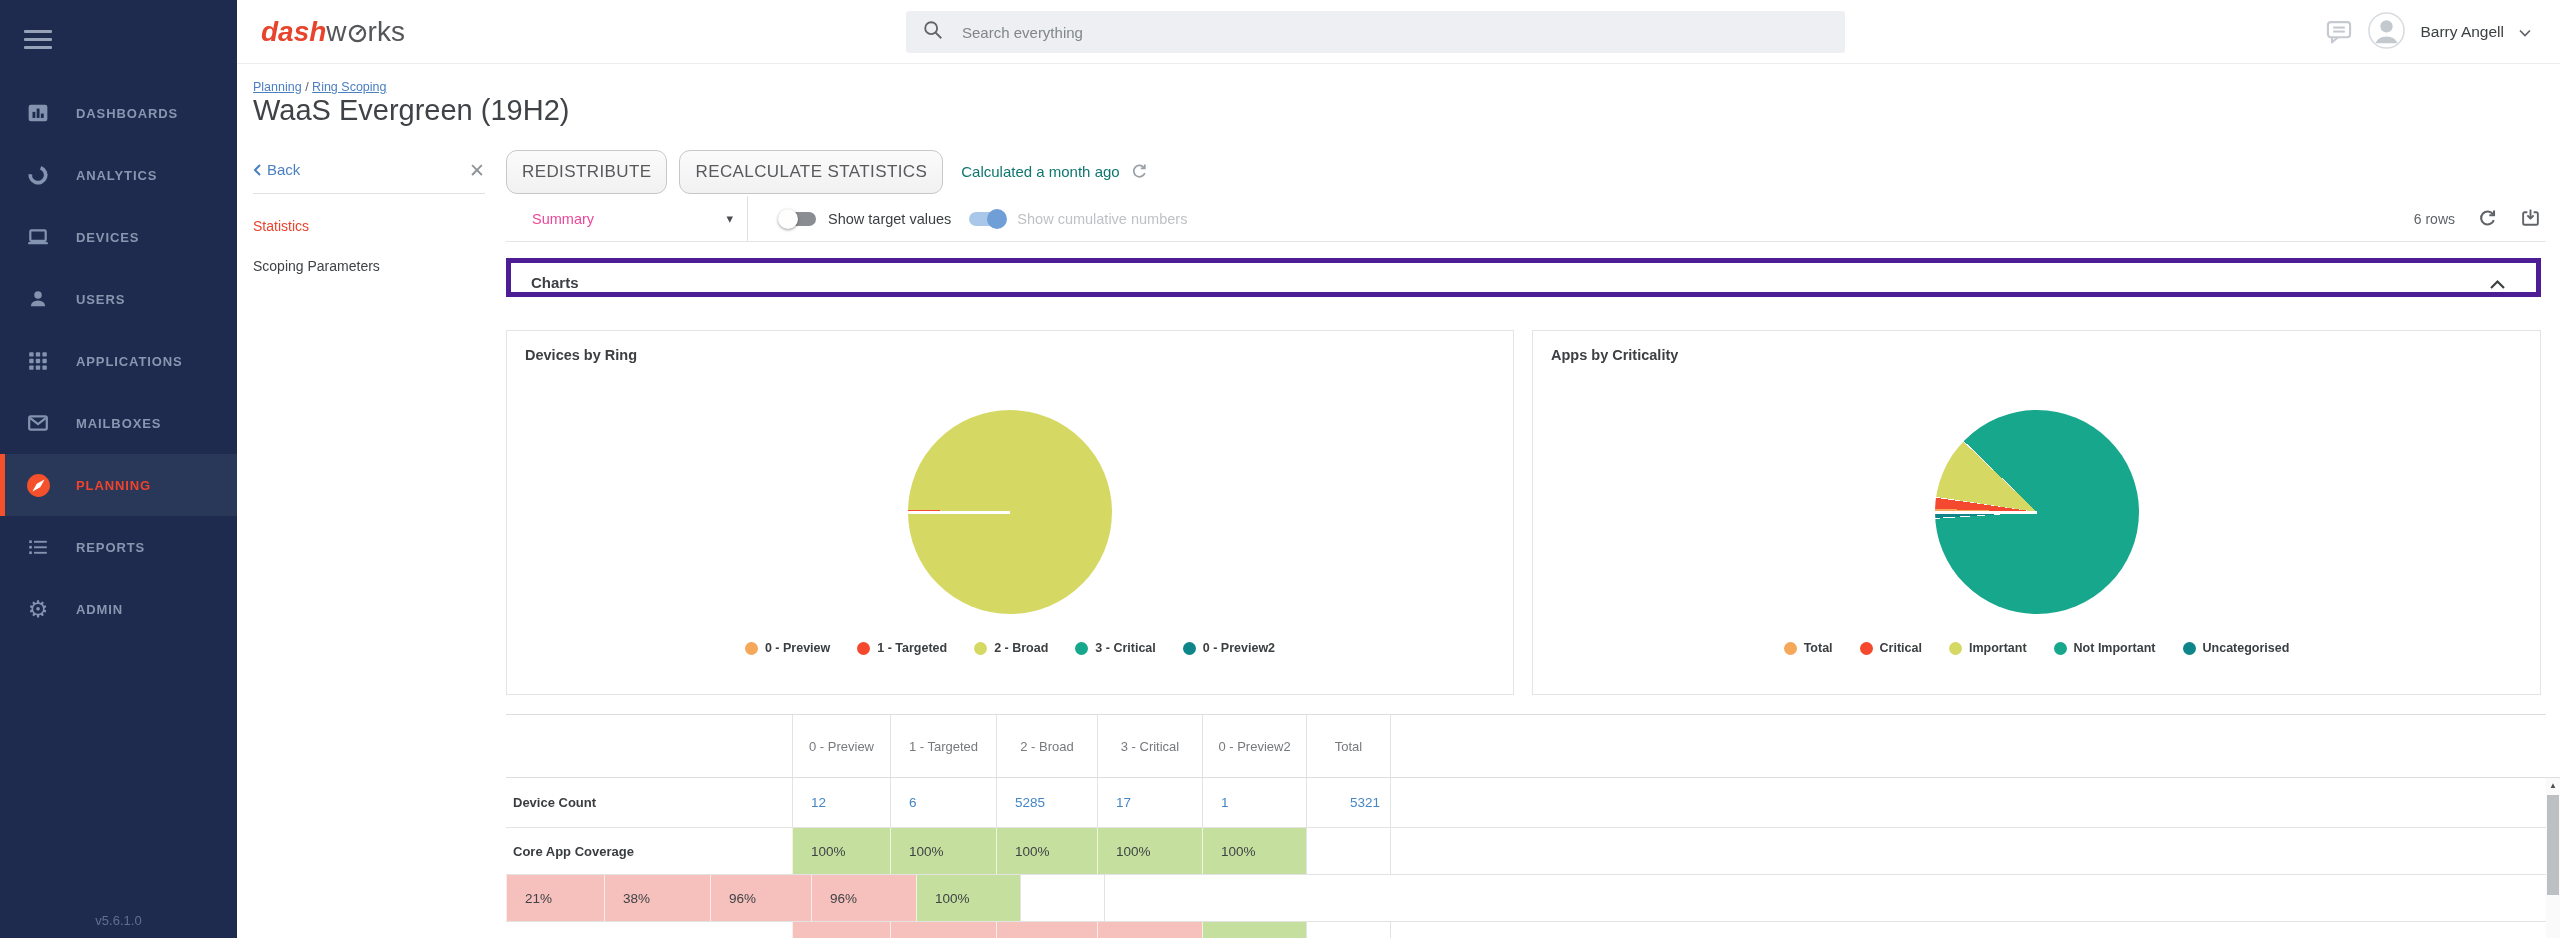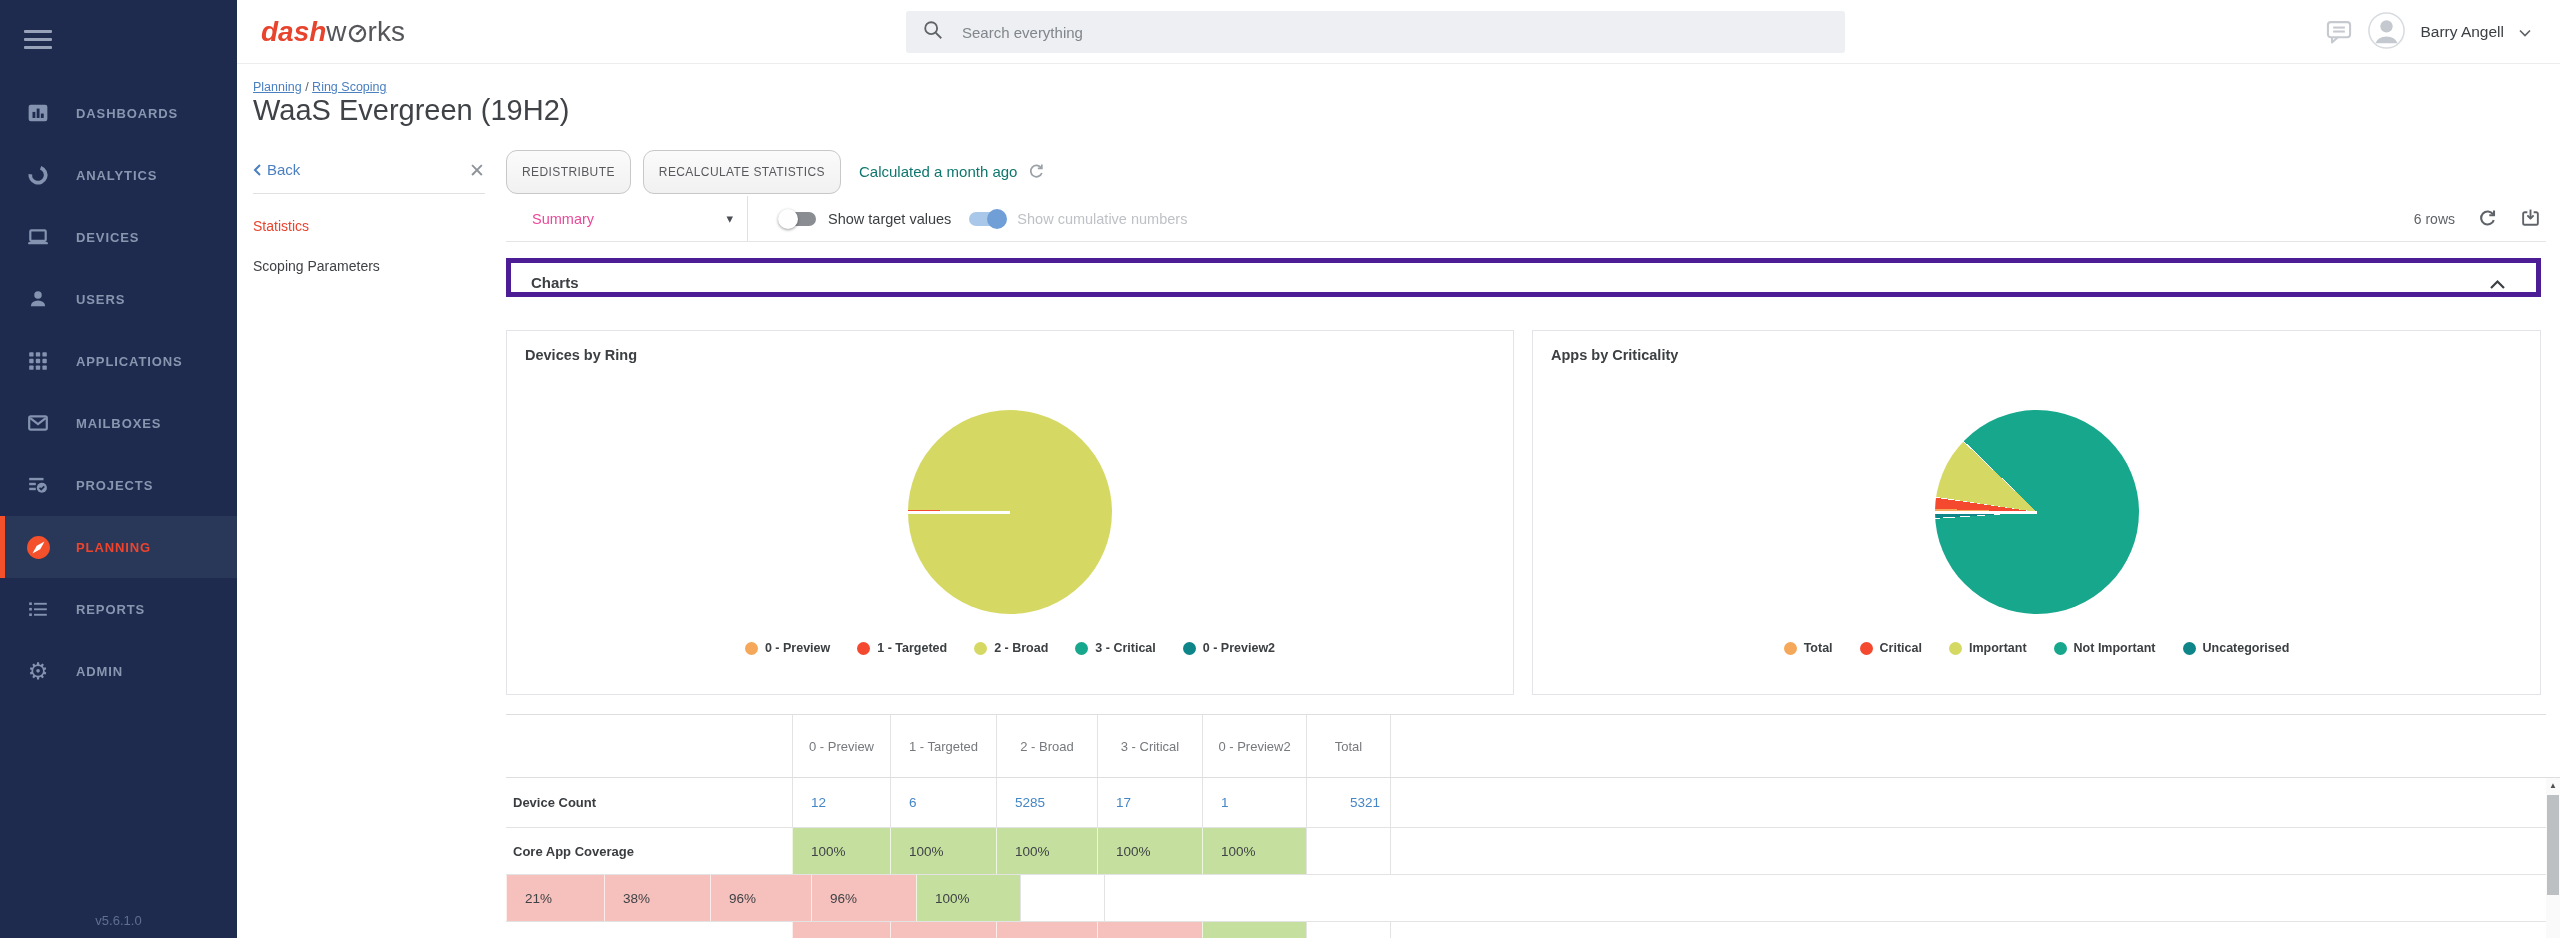--- a/index.html
+++ b/index.html
@@ -48,21 +48,21 @@
   .close-x { margin-left:auto; color:#8E9499; font-size:19px; cursor:pointer; line-height:1; }
   .subnav-divider { margin-top:8px; border-top:1px solid #E0E0E0; }
   .subnav-item { margin-top:24px; font-size:14px; color:#3F4246; cursor:pointer; }
   .subnav-item.active { color:#E8432D; }
 
   
   .mainright { position:absolute; left:269px; top:91px; width:2040px; height:783px; }
 
   .btnrow { position:absolute; left:0; top:0; height:33px; display:flex; align-items:center; }
   .btn { height:44px; line-height:30px; padding:0 15px; margin-right:12px; background:linear-gradient(#FBFBFB,#F1F1F1);
-         border:1px solid #C8C8C8; border-radius:11px; font-size:12px; font-weight:500; letter-spacing:0.4px; color:#58595D; cursor:pointer; }
+         border:1px solid #C8C8C8; border-radius:11px; font-size:17px; font-weight:500; letter-spacing:0.4px; color:#58595D; cursor:pointer; }
   .calc-text { margin-left:6px; font-size:15px; color:#0f766e; }
   .calc-refresh { margin-left:10px; display:flex; align-items:center; cursor:pointer; }
 
   .toolrow { position:absolute; left:0; top:41px; width:100%; height:46px; border-bottom:1px solid #E5E5E5; }
   .view-select { position:absolute; left:0; top:0; bottom:0; width:242px; border-right:1px solid #E0E0E0;
                  display:flex; align-items:center; cursor:pointer; }
   .view-select .vlabel { margin-left:26px; font-size:14.5px; color:#ec4899; }
   .view-select .caret { margin-left:auto; margin-right:14px; font-size:13px; color:#4A4D52; }
   .togglewrap { position:absolute; left:274px; top:0; bottom:0; display:flex; align-items:center; }
   .toggle { width:36px; height:14px; border-radius:7px; position:relative; cursor:pointer; flex:none; }
@@ -188,34 +188,20 @@
       <div class="nav-item">
         <span class="nicon">
           <svg viewBox="0 0 20 20" width="22" height="22" fill="none" stroke="#8493AF" stroke-width="2">
               <rect x="2" y="4" width="16" height="12" rx="1.5"></rect>
               <path d="M3 5.5 L10 11 L17 5.5"></path>
             </svg>
         </span>
         <span class="nlabel">MAILBOXES</span>
       </div>
 
-      <div class="nav-item">
-        <span class="nicon">
-          <svg viewBox="0 0 20 20" width="22" height="22">
-              <g fill="#8493AF">
-                <rect x="2" y="3.5" width="13" height="2.2"></rect>
-                <rect x="2" y="8" width="6" height="2.2"></rect>
-                <rect x="2" y="12.5" width="6" height="2.2"></rect>
-                <circle cx="13.5" cy="12.5" r="4.6"></circle>
-              </g>
-              <path d="M11.4 12.5 l1.5 1.5 l2.8 -2.8" fill="none" stroke="#1F2B4E" stroke-width="1.6"></path>
-            </svg>
-        </span>
-        <span class="nlabel">PROJECTS</span>
-      </div>
 
       <div class="nav-item active">
         <span class="nicon">
           <svg viewBox="0 0 24 24" width="25" height="25">
               <circle cx="12" cy="12" r="11" fill="#F4502C"></circle>
               <path d="M6.2 17.8 L10.3 10.3 L17.8 6.2 L13.7 13.7 Z" fill="#fff"></path>
             </svg>
         </span>
         <span class="nlabel">PLANNING</span>
       </div>

